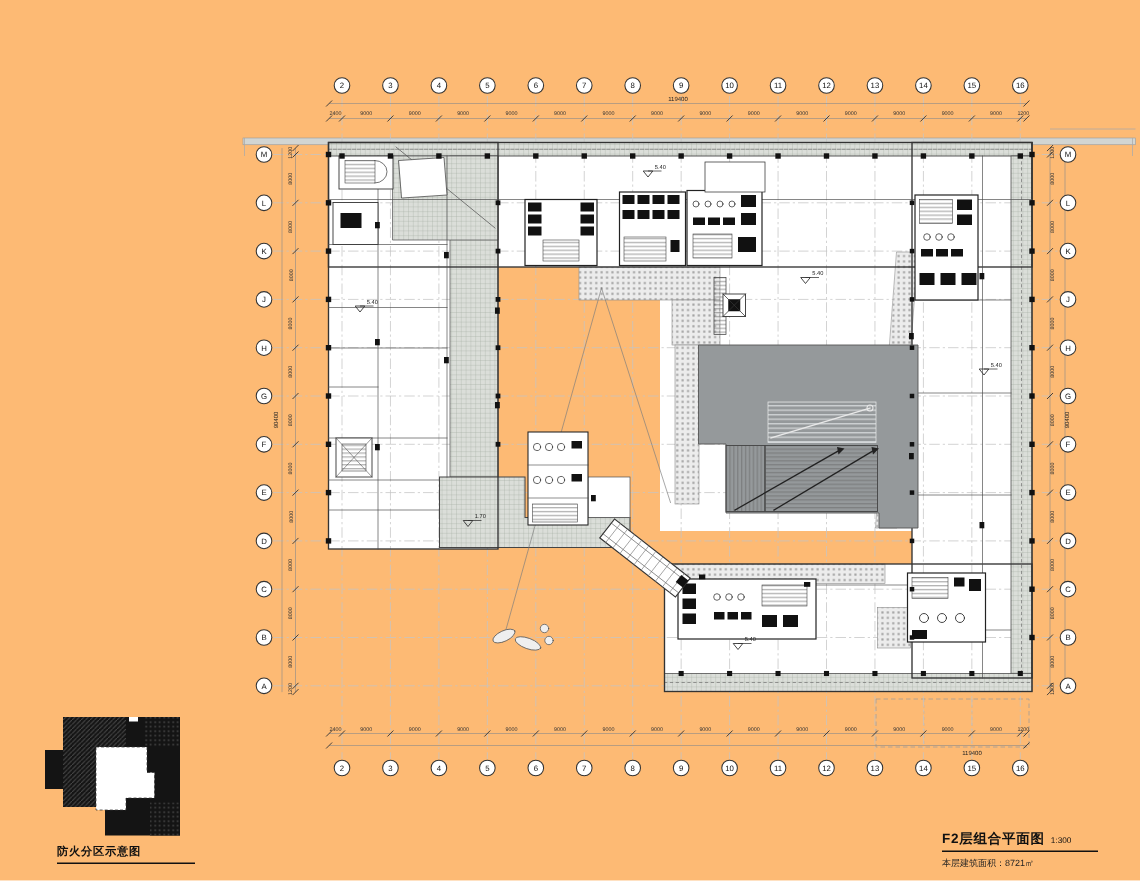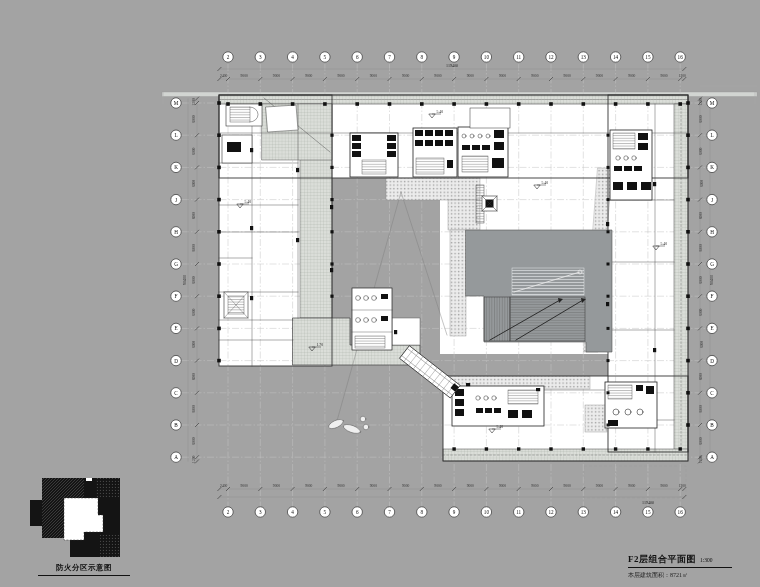--- a/index.html
+++ b/index.html
@@ -1,24 +1,24 @@
 <!DOCTYPE html>
 <html><head>
 <meta charset="utf-8">
 <style>
   html,body{margin:0;padding:0;background:#ffffff;}
-  .page{position:relative;width:760px;height:587px;background:#a3a3a3;overflow:hidden;
-        font-family:Liberation Serif, serif;}
+  .page{position:relative;width:760px;height:587px;background:#fdba74;overflow:hidden;
+        font-family:Liberation Sans, sans-serif;}
   .page svg{position:absolute;top:0;left:0;}
   .title-block{position:absolute;left:628px;top:553px;width:128px;color:#111;}
   .tb-row1{display:flex;align-items:baseline;border-bottom:1.2px solid #111;padding-bottom:1px;width:104px;}
   .tb-title{font-size:9px;font-weight:bold;letter-spacing:.5px;white-space:nowrap;}
   .tb-scale{font-size:5.5px;margin-left:4px;white-space:nowrap;}
   .tb-area{font-size:6px;margin-top:2.5px;white-space:nowrap;color:#222;}
-  .inset-label{position:absolute;left:38px;top:563px;width:92px;text-align:center;
+  .inset-label{position:absolute;left:38px;top:563px;width:92px;text-align:left;
                font-size:7.5px;font-weight:bold;color:#111;border-bottom:1px solid #111;
                padding-bottom:1.5px;letter-spacing:.5px;}
 </style>
 </head>
 <body>
 
 <div class="page">
 
 <svg width="760" height="587" viewBox="0 0 760 587">
   <defs>

